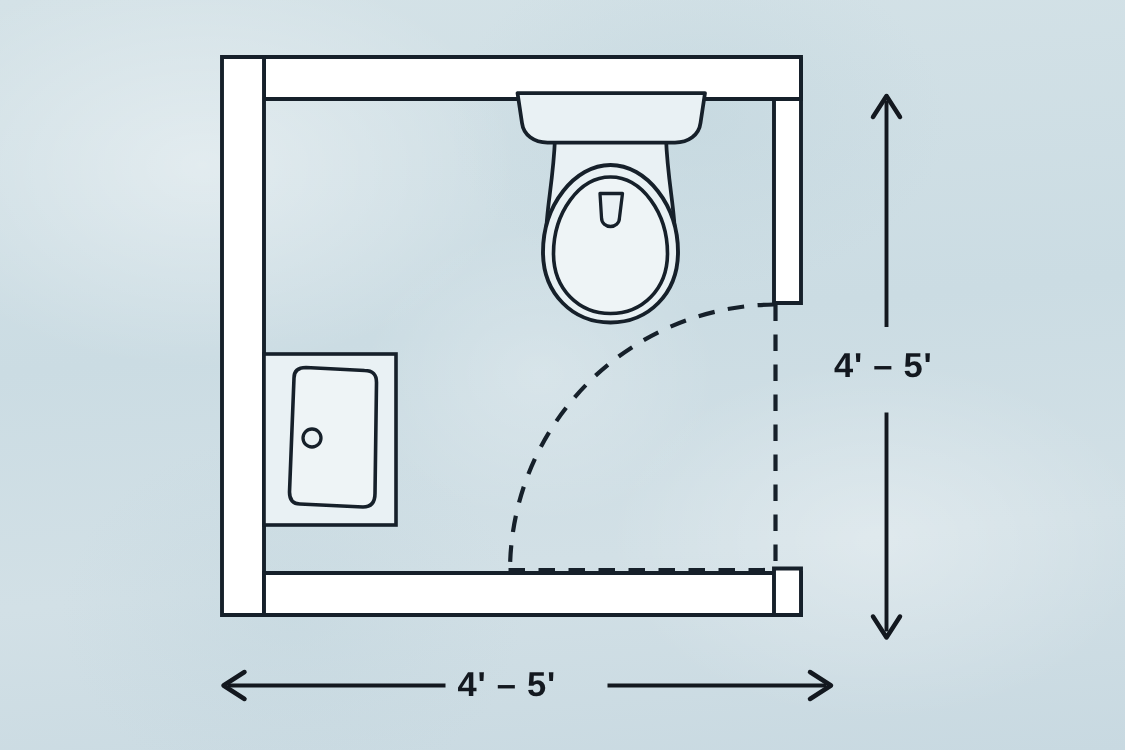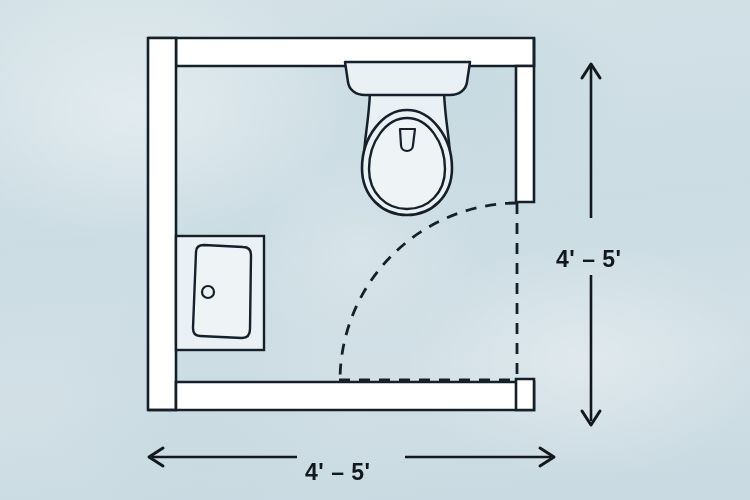--- a/index.html
+++ b/index.html
@@ -42,21 +42,20 @@
 
   .dim-label {
     position: absolute;
     color: #13181f;
     font-family: "Liberation Sans", sans-serif;
     font-weight: bold;
     font-size: 23px;
     letter-spacing: 0.5px;
     white-space: nowrap;
     line-height: 1;
-    margin-top: 16px;
   }
   #dim-label-width {
     left: 305px;
     top: 445px;
   }
   #dim-label-depth {
     left: 556px;
     top: 232px;
   }
 </style>

